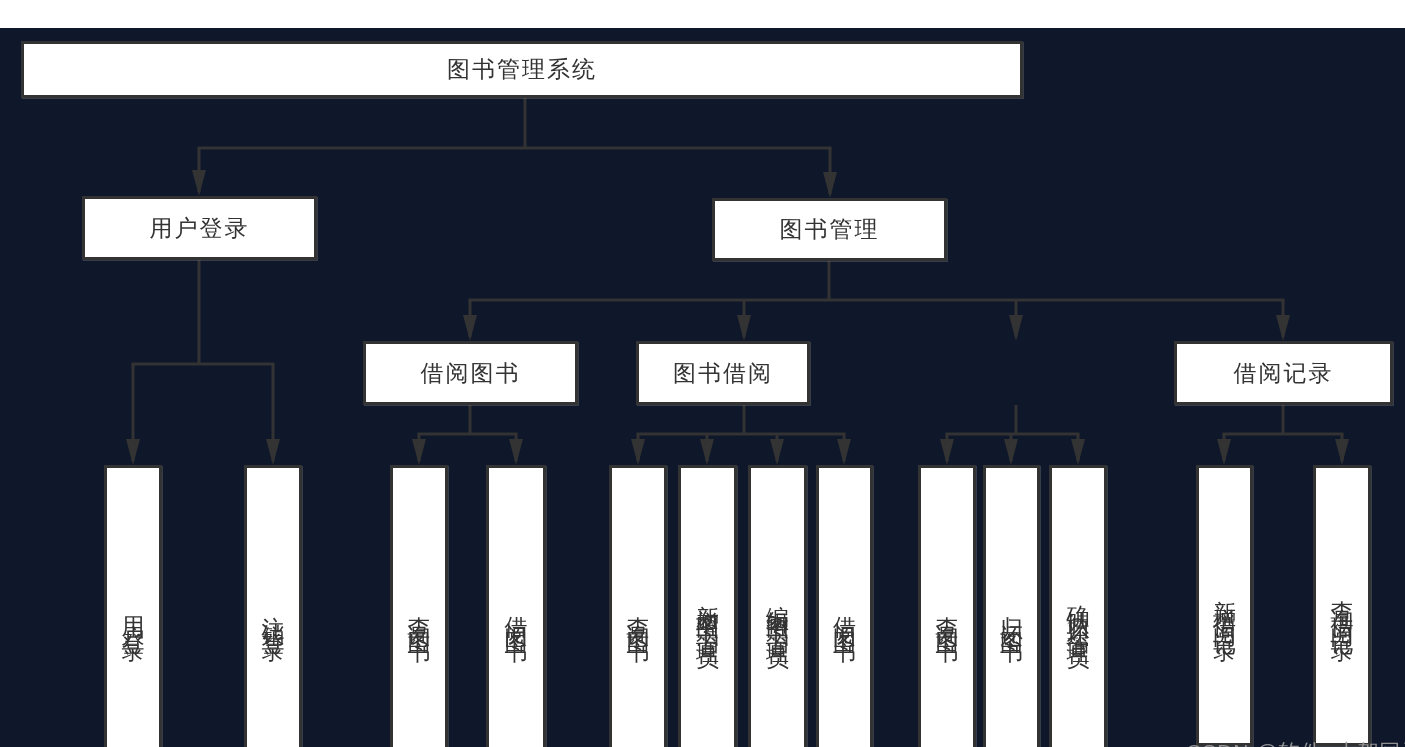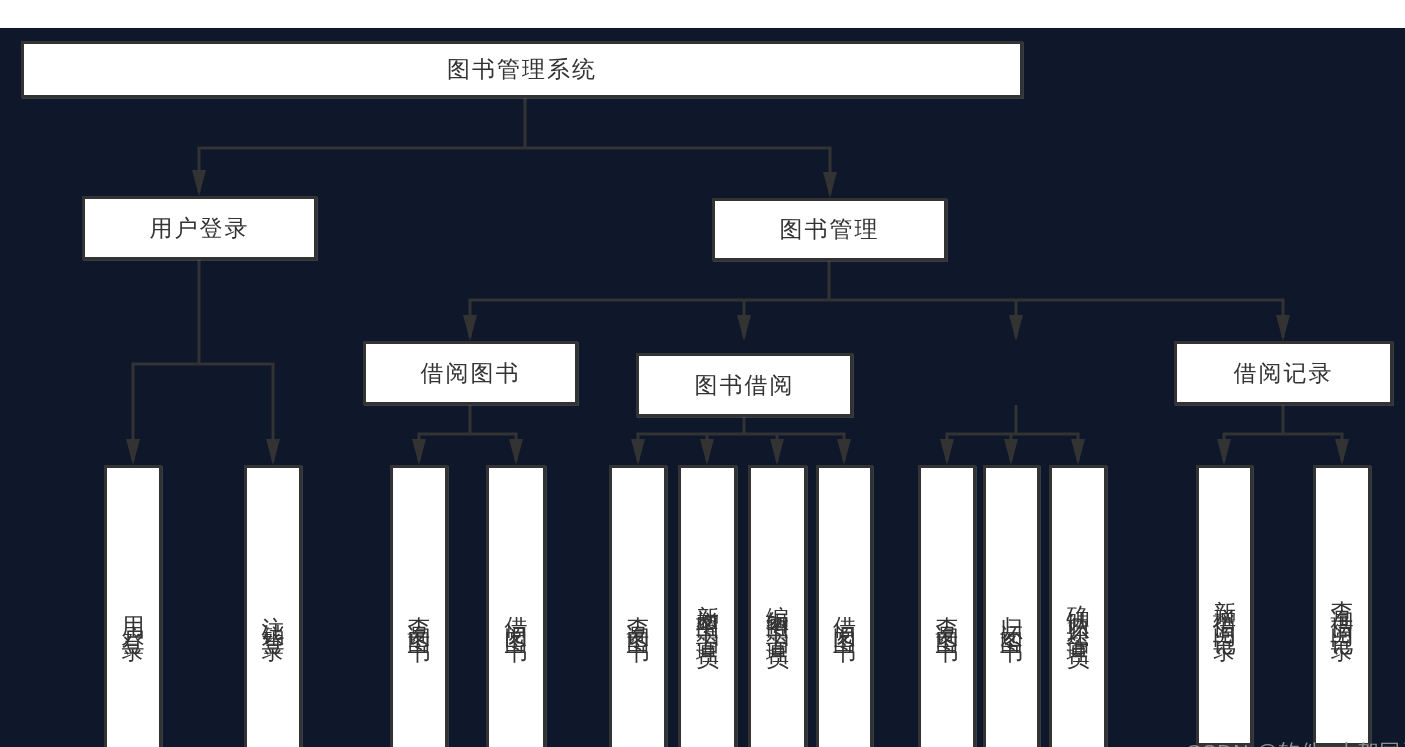--- a/index.html
+++ b/index.html
@@ -123,21 +123,21 @@
   <div class="node h" style="left:82px; top:168px; width:235px; height:64px">
     <span>用户登录</span>
   </div>
   <div class="node h" style="left:712px; top:170px; width:235px; height:63px">
     <span>图书管理</span>
   </div>
 
   <div class="node h" style="left:363px; top:313px; width:215px; height:64px">
     <span>借阅图书</span>
   </div>
-  <div class="node h" style="left:636px; top:325px; width:217px; height:64px">
+  <div class="node h" style="left:636px; top:313px; width:174px; height:64px">
     <span>图书借阅</span>
   </div>
   <div class="node h" style="left:1174px; top:313px; width:219px; height:64px">
     <span>借阅记录</span>
   </div>
 
   <div class="node v" style="left:104px; top:437px; width:58px; height:297px">
     <span>用户登录</span>
   </div>
   <div class="node v" style="left:244px; top:437px; width:58px; height:297px">

